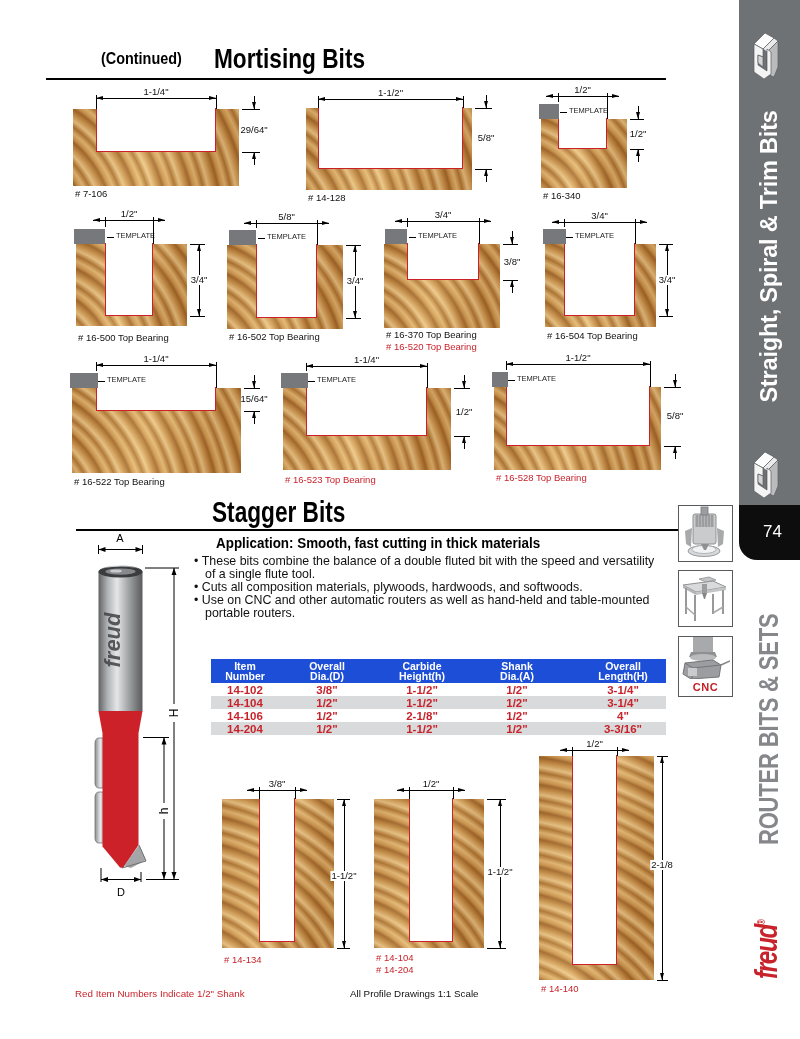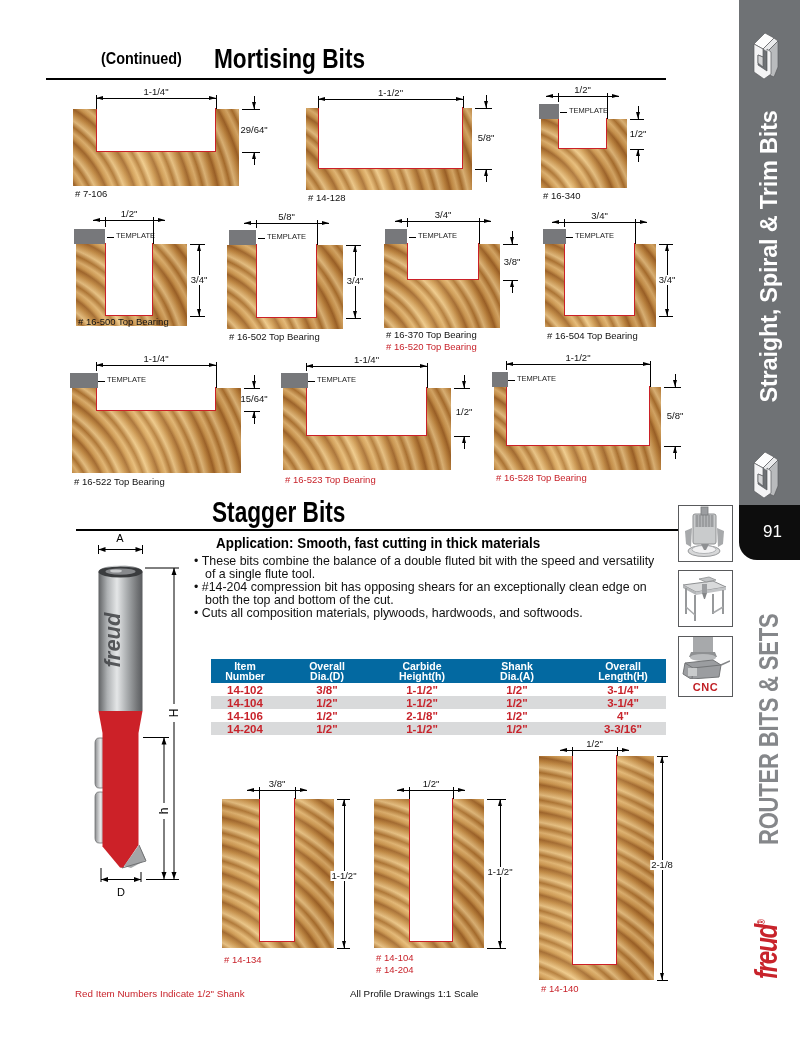--- a/index.html
+++ b/index.html
@@ -99,21 +99,21 @@
       <i class="ln" style="left:93px;top:220px;width:72px;height:1px;background:#000"></i>
       <i class="ar aL" style="left:93px;top:217.5px"></i>
       <i class="ar aR" style="left:158px;top:217.5px"></i>
       <span class="dt" style="left:129.0px;top:209px;font-size:9.5px;color:#111;font-weight:400;transform:translateX(-50%);">1/2"</span>
       <i class="ln" style="left:190px;top:244px;width:15px;height:1px;background:#000"></i>
       <i class="ln" style="left:190px;top:316px;width:15px;height:1px;background:#000"></i>
       <i class="ln" style="left:199px;top:244px;width:1px;height:72px;background:#000"></i>
       <i class="ar aU" style="left:196.5px;top:244px"></i>
       <i class="ar aD" style="left:196.5px;top:309px"></i>
       <span class="dt" style="left:199px;top:274.5px;font-size:9.5px;color:#111;font-weight:400;transform:translateX(-50%);background:#fff;padding:0 1px;">3/4"</span>
-      <span class="lbl" style="left:78px;top:317px;color:#111"># 16-500 Top Bearing</span>
+      <span class="lbl" style="left:78px;top:333px;color:#111"># 16-500 Top Bearing</span>
 </div>
 
 <div>
 <div class="wood" style="left:227px;top:245px;width:116px;height:84px"></div>
       <div class="groove" style="left:256px;top:244px;width:61px;height:74px"></div>
       <div class="tmpl" style="left:229px;top:230px;width:27px;height:15px"></div>
       <i class="ln" style="left:258px;top:237.5px;width:7px;height:1px;background:#000"></i>
       <span class="dt" style="left:267px;top:233.0px;font-size:7.5px;color:#222;letter-spacing:0">TEMPLATE</span>
       <i class="ln" style="left:256px;top:220px;width:1px;height:8px;background:#000"></i>
       <i class="ln" style="left:317px;top:220px;width:1px;height:25px;background:#000"></i>
@@ -241,26 +241,26 @@
 </div>
 
 <div class="dt" style="left:212px;top:496px;font-size:30px;font-weight:700;color:#000;transform:scaleX(.755);transform-origin:left">Stagger Bits</div>
 
 <i class="ln" style="left:76px;top:529px;width:611px;height:2px;background:#000"></i>
 
 <div class="dt" style="left:216px;top:536px;font-size:14.5px;font-weight:700;color:#000;transform:scaleX(.925);transform-origin:left">Application: Smooth, fast cutting in thick materials</div>
 
 <div style="position:absolute;left:194px;top:555px;width:471px;font-size:12.4px;line-height:12.9px;color:#111">
 <div style="padding-left:11px;text-indent:-11px">•&nbsp;These bits combine the balance of a double fluted bit with the speed and versatility of a single flute tool.</div>
-<div style="padding-left:11px;text-indent:-11px">•&nbsp;#14-204 compression bit has opposing shears for an exceptionally clean edge on both the top and bottom of the cut.</div>
 <div style="padding-left:11px;text-indent:-11px">•&nbsp;Cuts all composition materials, plywoods, hardwoods, and softwoods.</div>
+<div style="padding-left:11px;text-indent:-11px">•&nbsp;Use on CNC and other automatic routers as well as hand-held and table-mounted portable routers.</div>
 </div>
 
 <div style="position:absolute;left:211px;top:659px;width:455px">
-      <div style="background:#0369a1;height:24px;position:relative">
+      <div style="background:#1d4ed8;height:24px;position:relative">
         <span class="dt" style="left:34px;top:2px;transform:translateX(-50%);text-align:center;font-size:10.5px;font-weight:700;color:#fff;line-height:10.4px">Item<br>Number</span>
         <span class="dt" style="left:116px;top:2px;transform:translateX(-50%);text-align:center;font-size:10.5px;font-weight:700;color:#fff;line-height:10.4px">Overall<br>Dia.(D)</span>
         <span class="dt" style="left:211px;top:2px;transform:translateX(-50%);text-align:center;font-size:10.5px;font-weight:700;color:#fff;line-height:10.4px">Carbide<br>Height(h)</span>
         <span class="dt" style="left:306px;top:2px;transform:translateX(-50%);text-align:center;font-size:10.5px;font-weight:700;color:#fff;line-height:10.4px">Shank<br>Dia.(A)</span>
         <span class="dt" style="left:412px;top:2px;transform:translateX(-50%);text-align:center;font-size:10.5px;font-weight:700;color:#fff;line-height:10.4px">Overall<br>Length(H)</span>
       </div>
       <div style="background:#fff;height:13px;position:relative">
         <span class="dt" style="left:34px;top:1px;transform:translateX(-50%);font-size:11.5px;font-weight:700;color:#c8232b">14-102</span>
         <span class="dt" style="left:116px;top:1px;transform:translateX(-50%);font-size:11.5px;font-weight:700;color:#c8232b">3/8"</span>
         <span class="dt" style="left:211px;top:1px;transform:translateX(-50%);font-size:11.5px;font-weight:700;color:#c8232b">1-1/2"</span>
@@ -421,21 +421,21 @@
 <path d="M15 20L26 9l4 3-11 11z" fill="#e9eaeb"></path>
 <path d="M19 23l11-11v26l-4 10-7-3z" fill="#b9bbbd"></path>
 <path d="M6 15l9 5v8l-5-2v10l9 6v-22l4 3v22l-7 5-10-7z" fill="#f4f4f5"></path>
 <path d="M10 26l5 2v10l-5-4z" fill="#d4d5d6"></path>
 </g>
     </svg>
 
 <div style="position:absolute;left:739px;top:505px;width:61px;height:55px;background:#0d0d0d;
  border-bottom-left-radius:18px"></div>
 
-<div class="dt" style="left:763px;top:523px;font-size:17px;color:#fff">91</div>
+<div class="dt" style="left:763px;top:523px;font-size:17px;color:#fff">74</div>
 
 <div style="position:absolute;left:678px;top:505px;width:55px;height:57px;background:#fff;border:1.6px solid #595a5c">
 <svg width="51" height="53" viewBox="0 0 51 53">
 <ellipse cx="25" cy="45" rx="16" ry="5.5" fill="#d7d8d9" stroke="#97999b" stroke-width="1"></ellipse>
 <ellipse cx="25" cy="43.5" rx="12" ry="4" fill="#f2f2f3" stroke="#a5a7a9" stroke-width=".8"></ellipse>
 <path d="M13 22l-7 3 1 13 5 3z" fill="#a7a9ab"></path>
 <path d="M38 22l7 3-1 13-5 3z" fill="#a7a9ab"></path>
 <rect x="14" y="8" width="23" height="30" rx="2" fill="#c9cbcc" stroke="#8e9092" stroke-width="1"></rect>
 <path d="M16 9h19v12h-19z" fill="#b2b4b6"></path>
 <path d="M18 9v12M21 9v12M24 9v12M27 9v12M30 9v12M33 9v12" stroke="#848688" stroke-width="1"></path>

